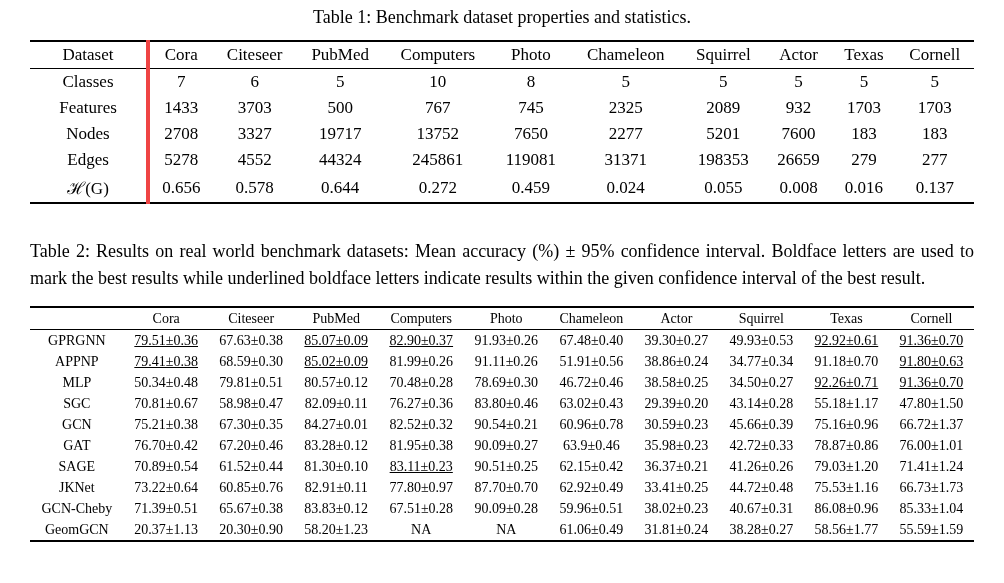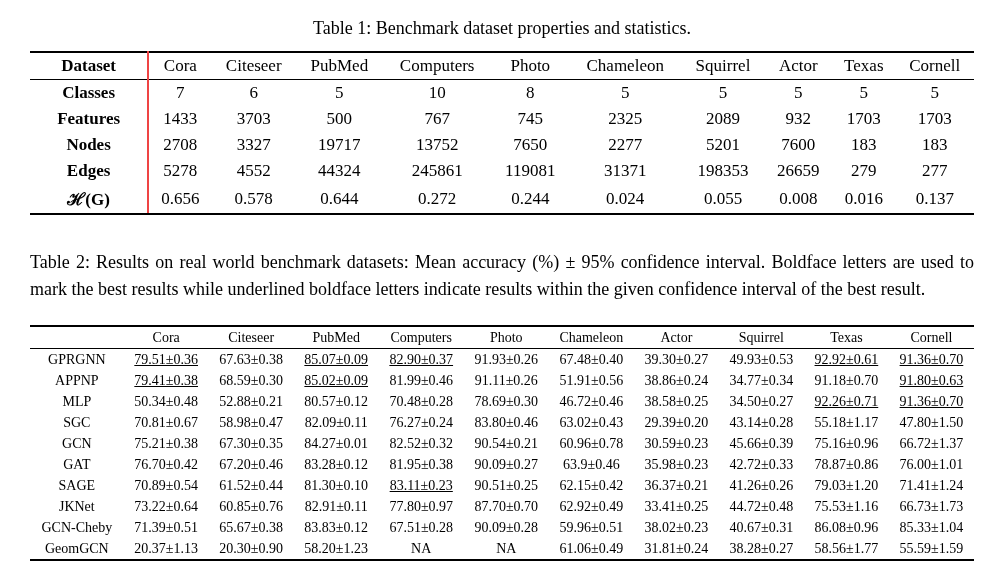--- a/index.html
+++ b/index.html
@@ -3,36 +3,36 @@
 <meta charset="utf-8">
 <style>
   * { box-sizing: border-box; }
   html, body {
     margin: 0; padding: 0;
     width: 1004px; height: 583px;
     background: #ffffff; color: #000000;
     font-family: "Liberation Serif", "DejaVu Serif", serif;
     overflow: hidden;
   }
-  .page { padding: 12px 30px 0 30px; }
+  .page { padding: 1px 30px 0 30px; }
 
   .caption { font-size: 18px; }
   .t1cap { text-align: center; margin: 6px 0 12px 0; }
-  .t2cap { text-align: justify; line-height: 1.5; margin: 34px 0 22px 0; }
+  .t2cap { text-align: justify; line-height: 1.5; margin: 34px 0 14px 0; }
 
   table { width: 100%; border-collapse: collapse; }
 
   
   #table1 { font-size: 17px; }
   #table1 th, #table1 td {
     font-weight: normal; text-align: center; padding: 3px 5px;
   }
   #table1 thead th { border-top: 2px solid #000; border-bottom: 1px solid #000; }
   #table1 tbody tr:last-child td { border-bottom: 2px solid #000; }
-  #table1 .first { border-right: 2px solid #ef4444; min-width: 92px; font-weight: bold; }
+  #table1 .first { border-right: 4px solid #ef4444; min-width: 92px; }
 
   
   #table2 { font-size: 14px; }
   #table2 th, #table2 td {
     font-weight: normal; text-align: center; padding: 2.5px 3px;
   }
   #table2 thead th { border-top: 2.4px solid #000; border-bottom: 1.2px solid #000; }
   #table2 tbody tr:last-child td { border-bottom: 2.4px solid #000; }
 
   .b  { font-weight: bold; }
@@ -113,21 +113,21 @@
           <td>26659</td>
           <td>279</td>
           <td>277</td>
         </tr>
         <tr>
           <td class="first">ℋ(G)</td>
           <td>0.656</td>
           <td>0.578</td>
           <td>0.644</td>
           <td>0.272</td>
-          <td>0.244</td>
+          <td>0.459</td>
           <td>0.024</td>
           <td>0.055</td>
           <td>0.008</td>
           <td>0.016</td>
           <td>0.137</td>
         </tr>
       </tbody>
   </table>
 
   <div class="caption t2cap">Table 2: Results on real world benchmark datasets: Mean accuracy (%) ± 95% confidence interval. Boldface letters are used to mark the best results while underlined boldface letters indicate results within the given confidence interval of the best result.</div>
@@ -160,47 +160,47 @@
           <td class="b">39.30±0.27</td>
           <td class="b">49.93±0.53</td>
           <td class="bu">92.92±0.61</td>
           <td class="bu">91.36±0.70</td>
         </tr>
         <tr>
           <td>APPNP</td>
           <td class="bu">79.41±0.38</td>
           <td class="b">68.59±0.30</td>
           <td class="bu">85.02±0.09</td>
-          <td>81.99±0.46</td>
+          <td>81.99±0.26</td>
           <td>91.11±0.26</td>
           <td>51.91±0.56</td>
           <td>38.86±0.24</td>
           <td>34.77±0.34</td>
           <td>91.18±0.70</td>
           <td class="bu">91.80±0.63</td>
         </tr>
         <tr>
           <td>MLP</td>
           <td>50.34±0.48</td>
-          <td>52.88±0.21</td>
+          <td>79.81±0.51</td>
           <td>80.57±0.12</td>
           <td>70.48±0.28</td>
           <td>78.69±0.30</td>
           <td>46.72±0.46</td>
           <td>38.58±0.25</td>
           <td>34.50±0.27</td>
           <td class="bu">92.26±0.71</td>
           <td class="bu">91.36±0.70</td>
         </tr>
         <tr>
           <td>SGC</td>
           <td>70.81±0.67</td>
           <td>58.98±0.47</td>
           <td>82.09±0.11</td>
-          <td>76.27±0.24</td>
+          <td>76.27±0.36</td>
           <td>83.80±0.46</td>
           <td>63.02±0.43</td>
           <td>29.39±0.20</td>
           <td>43.14±0.28</td>
           <td>55.18±1.17</td>
           <td>47.80±1.50</td>
         </tr>
         <tr>
           <td>GCN</td>
           <td>75.21±0.38</td>

